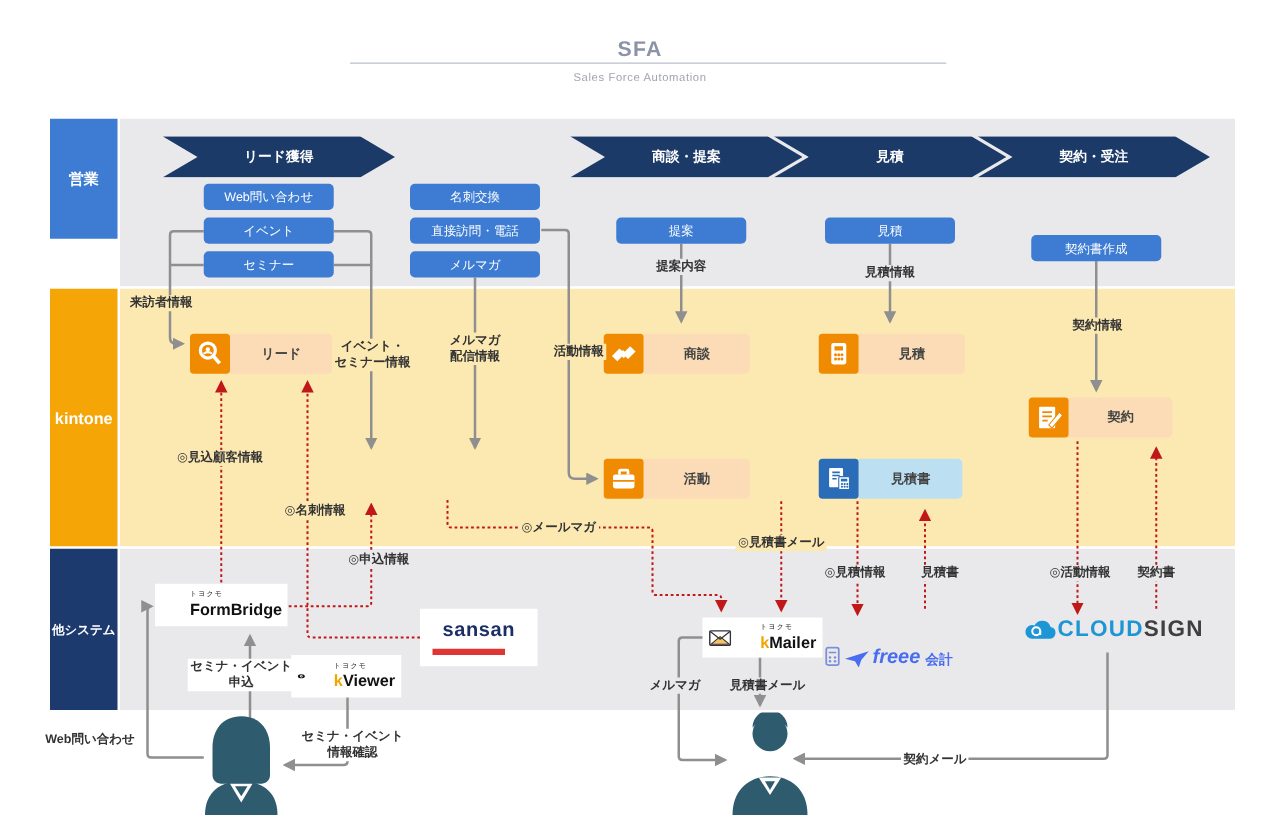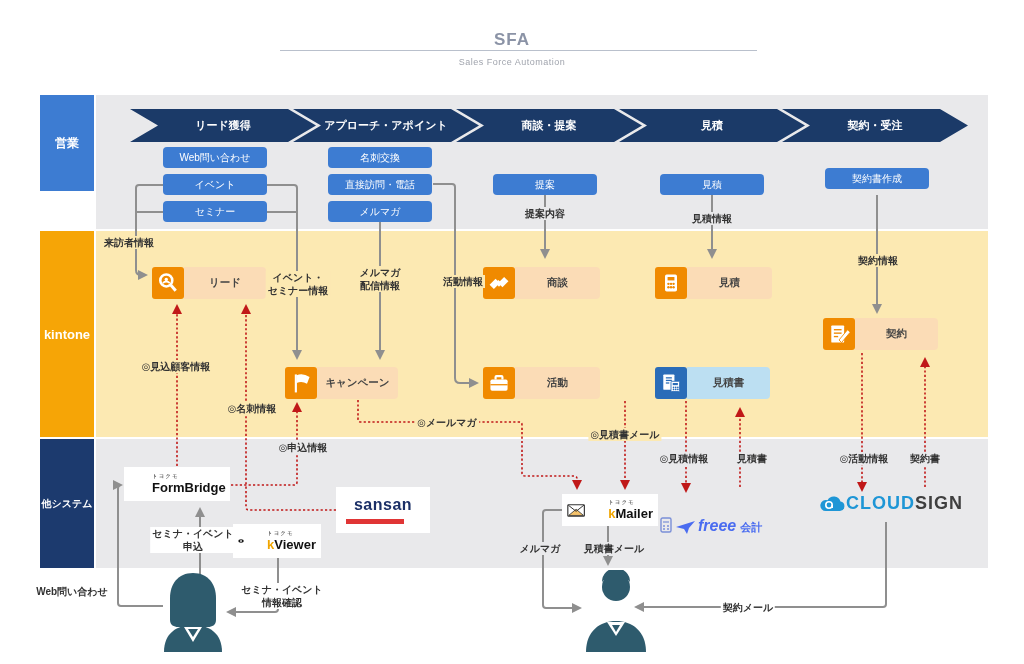--- a/index.html
+++ b/index.html
@@ -105,54 +105,44 @@
       <path d="M358,400 V419 Q358,422 361,422 H519 Q522,422 522,425 V473 Q522,476 525,476 H574 Q577,476 577,479 V488" marker-end="url(#ra)"></path>
       <path d="M625,401 V488" marker-end="url(#ra)"></path>
       <path d="M686,401 V491" marker-end="url(#ra)"></path>
       <path d="M740,487 V409" marker-end="url(#ra)"></path>
       <path d="M862,353 V490" marker-end="url(#ra)"></path>
       <path d="M925,487 V359" marker-end="url(#ra)"></path>
     </g>
   </svg>
 
   <div class="chev" style="left:130px;">リード獲得</div>
-  <div class="chev" style="left:293px;">アプローチ・アポイント</div>
   <div class="chev" style="left:456px;">商談・提案</div>
   <div class="chev" style="left:619px;">見積</div>
   <div class="chev" style="left:782px;">契約・受注</div>
 
   <div class="sbox" style="left:163px;top:147px;">Web問い合わせ</div>
   <div class="sbox" style="left:163px;top:174px;">イベント</div>
   <div class="sbox" style="left:163px;top:201px;">セミナー</div>
   <div class="sbox" style="left:328px;top:147px;">名刺交換</div>
   <div class="sbox" style="left:328px;top:174px;">直接訪問・電話</div>
   <div class="sbox" style="left:328px;top:201px;">メルマガ</div>
   <div class="sbox" style="left:493px;top:174px;">提案</div>
   <div class="sbox" style="left:660px;top:174px;">見積</div>
-  <div class="sbox" style="left:825px;top:168px;">契約書作成</div>
+  <div class="sbox" style="left:825px;top:188px;">契約書作成</div>
 
   <div class="app" style="left:152px;top:267px;">
     <div class="appicon">
       <svg width="24" height="24" viewBox="0 0 28 28">
           <circle cx="12" cy="11" r="7" fill="none" stroke="#fff" stroke-width="3"></circle>
           <circle cx="12" cy="10" r="2" fill="#fff"></circle>
           <path d="M8,14 Q12,11 16,14" stroke="#fff" stroke-width="2" fill="none"></path>
           <line x1="17" y1="16" x2="23" y2="23" stroke="#fff" stroke-width="3.5"></line>
         </svg>
     </div>
     <div class="applabel" style="width:82px;">リード</div>
-  </div>
-  <div class="app" style="left:285px;top:367px;">
-    <div class="appicon">
-      <svg width="24" height="24" viewBox="0 0 28 28">
-          <line x1="8" y1="4" x2="8" y2="25" stroke="#fff" stroke-width="2.5"></line>
-          <path d="M9,5 Q16,2 24,7 L21,15 Q15,11 9,14 Z" fill="#fff"></path>
-        </svg>
-    </div>
-    <div class="applabel" style="width:81px;">キャンペーン</div>
   </div>
   <div class="app" style="left:483px;top:267px;">
     <div class="appicon">
       <svg width="24" height="24" viewBox="0 0 28 28">
           <polygon points="3,16 10,9 15,14 8,21" fill="#fff"></polygon>
           <polygon points="13,14 20,7 25,12 18,19" fill="#fff"></polygon>
           <rect x="11" y="12" width="6" height="5" fill="#fff" transform="rotate(45 14 14)"></rect>
         </svg>
     </div>
     <div class="applabel" style="width:85px;">商談</div>

